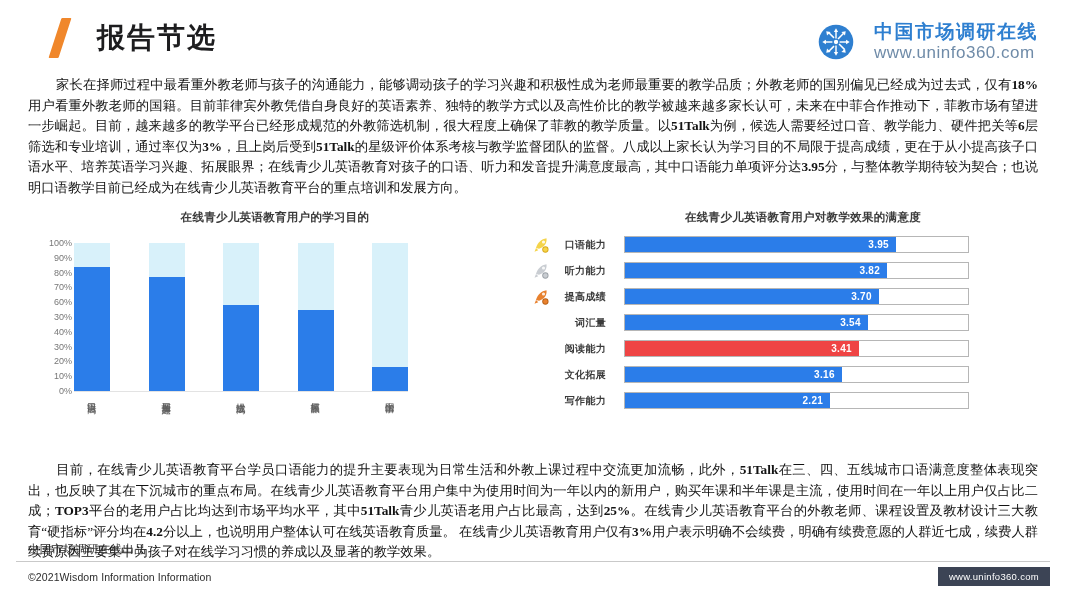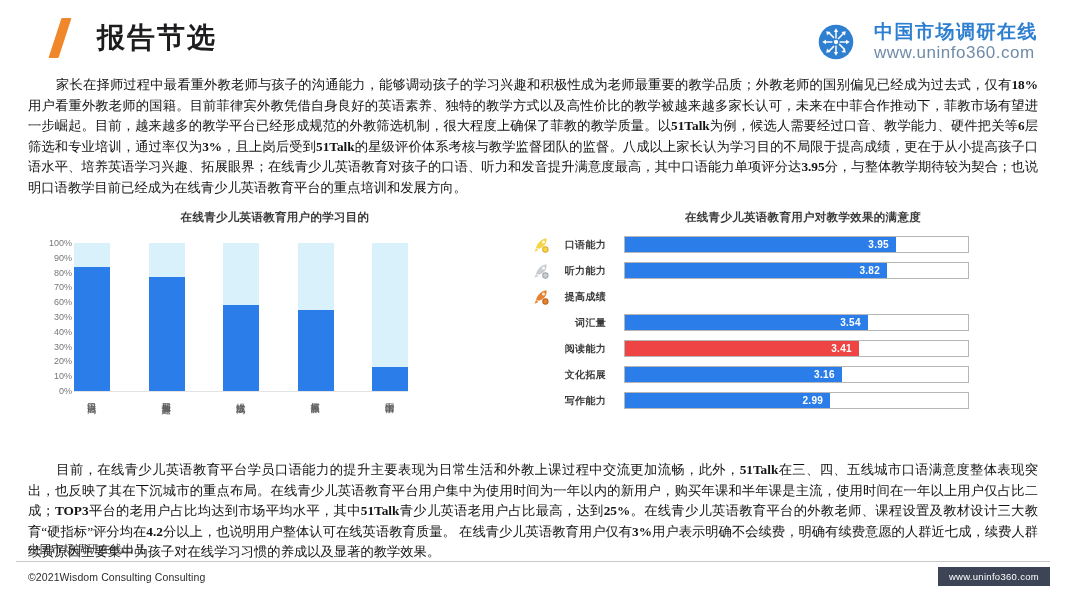--- a/index.html
+++ b/index.html
@@ -426,20 +426,25 @@
         </div>
         <div class="hbar-row">
           <div class="hbar-medal"><svg viewBox="0 0 24 24" width="20" height="18">
               <path d="M4 16 C6 9 11 4 18 3 C19 9 15 15 8 17 Z" fill="#e8812e"></path>
               <path d="M4 16 L2 21 L7 19 Z" fill="#e8812e"></path>
               <circle cx="14" cy="8" r="2.1" fill="#ffffff" opacity=".85"></circle>
               <circle cx="16.5" cy="18" r="4.2" fill="#b85f14"></circle>
               <circle cx="16.5" cy="18" r="3" fill="#e8812e"></circle>
             </svg></div>
           <div class="hbar-cat">提高成绩</div>
+          <div class="hbar-track">
+            <div class="hbar-fill" style="width: 74%; background: rgb(43, 125, 233);">
+              <span class="hbar-val">3.70</span>
+            </div>
+          </div>
         </div>
         <div class="hbar-row">
           <div class="hbar-medal empty"></div>
           <div class="hbar-cat">词汇量</div>
           <div class="hbar-track">
             <div class="hbar-fill" style="width: 70.8%; background: rgb(43, 125, 233);">
               <span class="hbar-val">3.54</span>
             </div>
           </div>
         </div>
@@ -459,30 +464,30 @@
             <div class="hbar-fill" style="width: 63.2%; background: rgb(43, 125, 233);">
               <span class="hbar-val">3.16</span>
             </div>
           </div>
         </div>
         <div class="hbar-row">
           <div class="hbar-medal empty"></div>
           <div class="hbar-cat">写作能力</div>
           <div class="hbar-track">
             <div class="hbar-fill" style="width: 59.8%; background: rgb(43, 125, 233);">
-              <span class="hbar-val">2.99</span>
+              <span class="hbar-val">2.21</span>
             </div>
           </div>
         </div>
       </div>
   </div>
 </div>
 
 <p class="para bottom">
   <span class="indent"></span><span><span>目前，在线青少儿英语教育平台学员口语能力的提升主要表现为日常生活和外教上课过程中交流更加流畅，此外，</span><b>51Talk</b><span>在三、四、五线城市口语满意度整体表现突出，也反映了其在下沉城市的重点布局。在线青少儿英语教育平台用户集中为使用时间为一年以内的新用户，购买年课和半年课是主流，使用时间在一年以上用户仅占比二成；</span><b>TOP3</b><span>平台的老用户占比均达到市场平均水平，其中</span><b>51Talk</b><span>青少儿英语老用户占比最高，达到</span><b>25%</b><span>。在线青少儿英语教育平台的外教老师、课程设置及教材设计三大教育“硬指标”评分均在</span><b>4.2</b><span>分以上，也说明用户整体认可在线英语教育质量。 在线青少儿英语教育用户仅有</span><b>3%</b><span>用户表示明确不会续费，明确有续费意愿的人群近七成，续费人群续费原因主要集中为孩子对在线学习习惯的养成以及显著的教学效果。</span></span>
 </p>
 
 <div class="footer">
   <div class="footer-cn">中国市场调研在线出品</div>
   <div class="footer-rule"></div>
-  <div class="footer-copy">©2021Wisdom Consulting Consulting</div>
+  <div class="footer-copy">©2021Wisdom Information Information</div>
   <div class="footer-badge">www.uninfo360.com</div>
 </div>
 
 </body></html>

